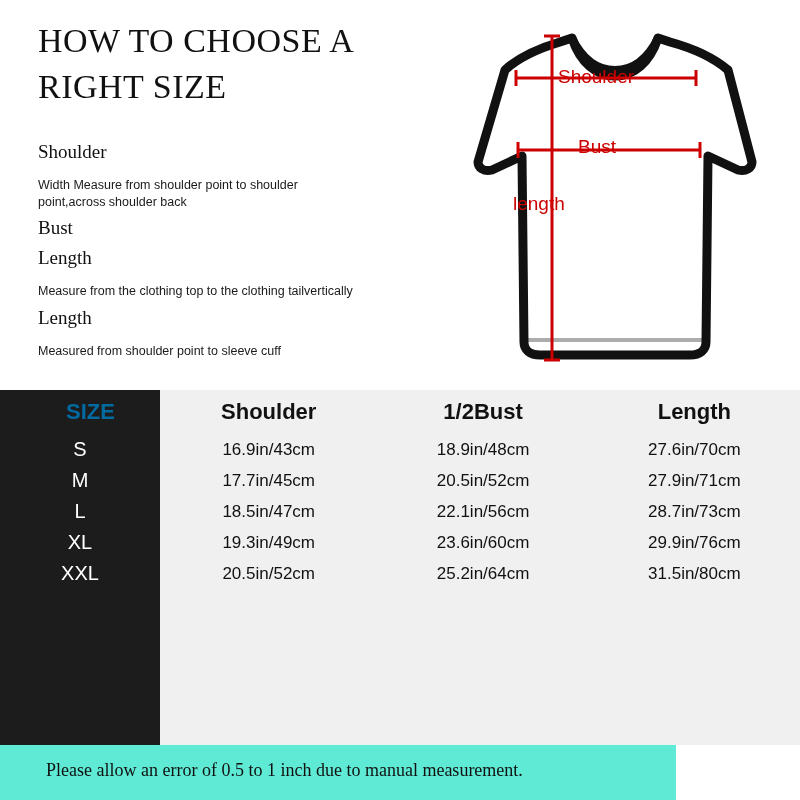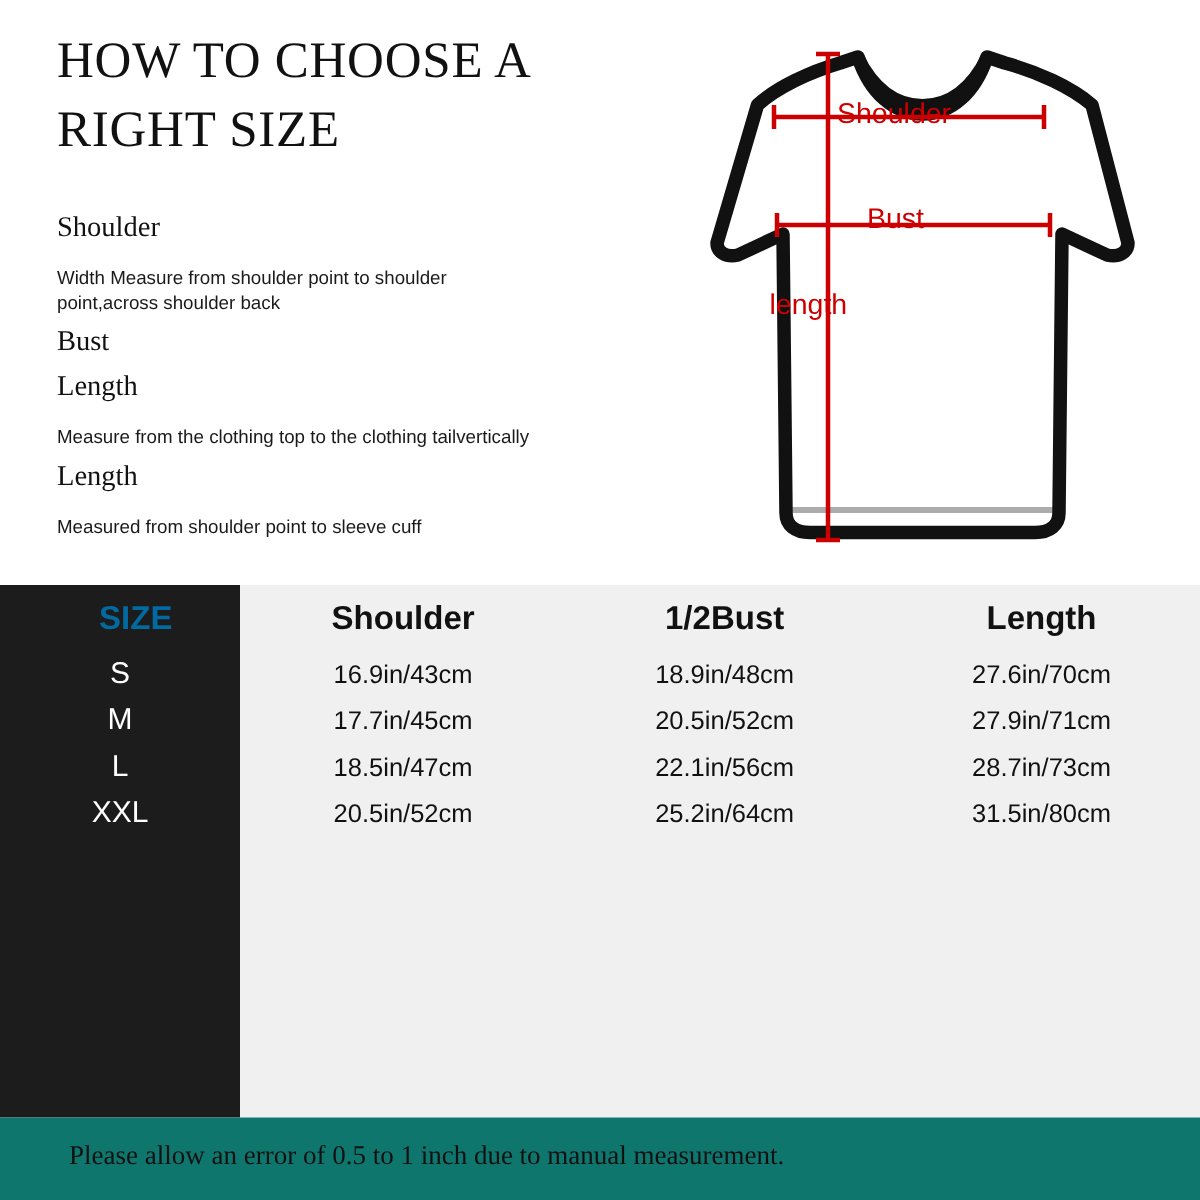--- a/index.html
+++ b/index.html
@@ -120,22 +120,22 @@
   }
   table.grid td.val {
     color: #111;
     font-size: 17px;
   }
 
   
   .footer {
     position: absolute;
     left: 0; top: 745px;
-    width: 800px; height: 55px;
-    background: #0f766e;
+    width: 676px; height: 55px;
+    background: #5eead4;
   }
   .footer .note {
     position: absolute;
     left: 46px; top: 15px;
     font-family: "Liberation Serif", serif;
     font-size: 18px;
     color: #111;
   }
 </style>
 </head>
@@ -229,20 +229,26 @@
           <td class="val">20.5in/52cm</td>
           <td class="val">27.9in/71cm</td>
         </tr>
         <tr>
           <td class="size-c">L</td>
           <td class="val">18.5in/47cm</td>
           <td class="val">22.1in/56cm</td>
           <td class="val">28.7in/73cm</td>
         </tr>
         <tr>
+          <td class="size-c">XL</td>
+          <td class="val">19.3in/49cm</td>
+          <td class="val">23.6in/60cm</td>
+          <td class="val">29.9in/76cm</td>
+        </tr>
+        <tr>
           <td class="size-c">XXL</td>
           <td class="val">20.5in/52cm</td>
           <td class="val">25.2in/64cm</td>
           <td class="val">31.5in/80cm</td>
         </tr>
       </tbody>
     </table>
   </div>
 
   <div class="footer">

